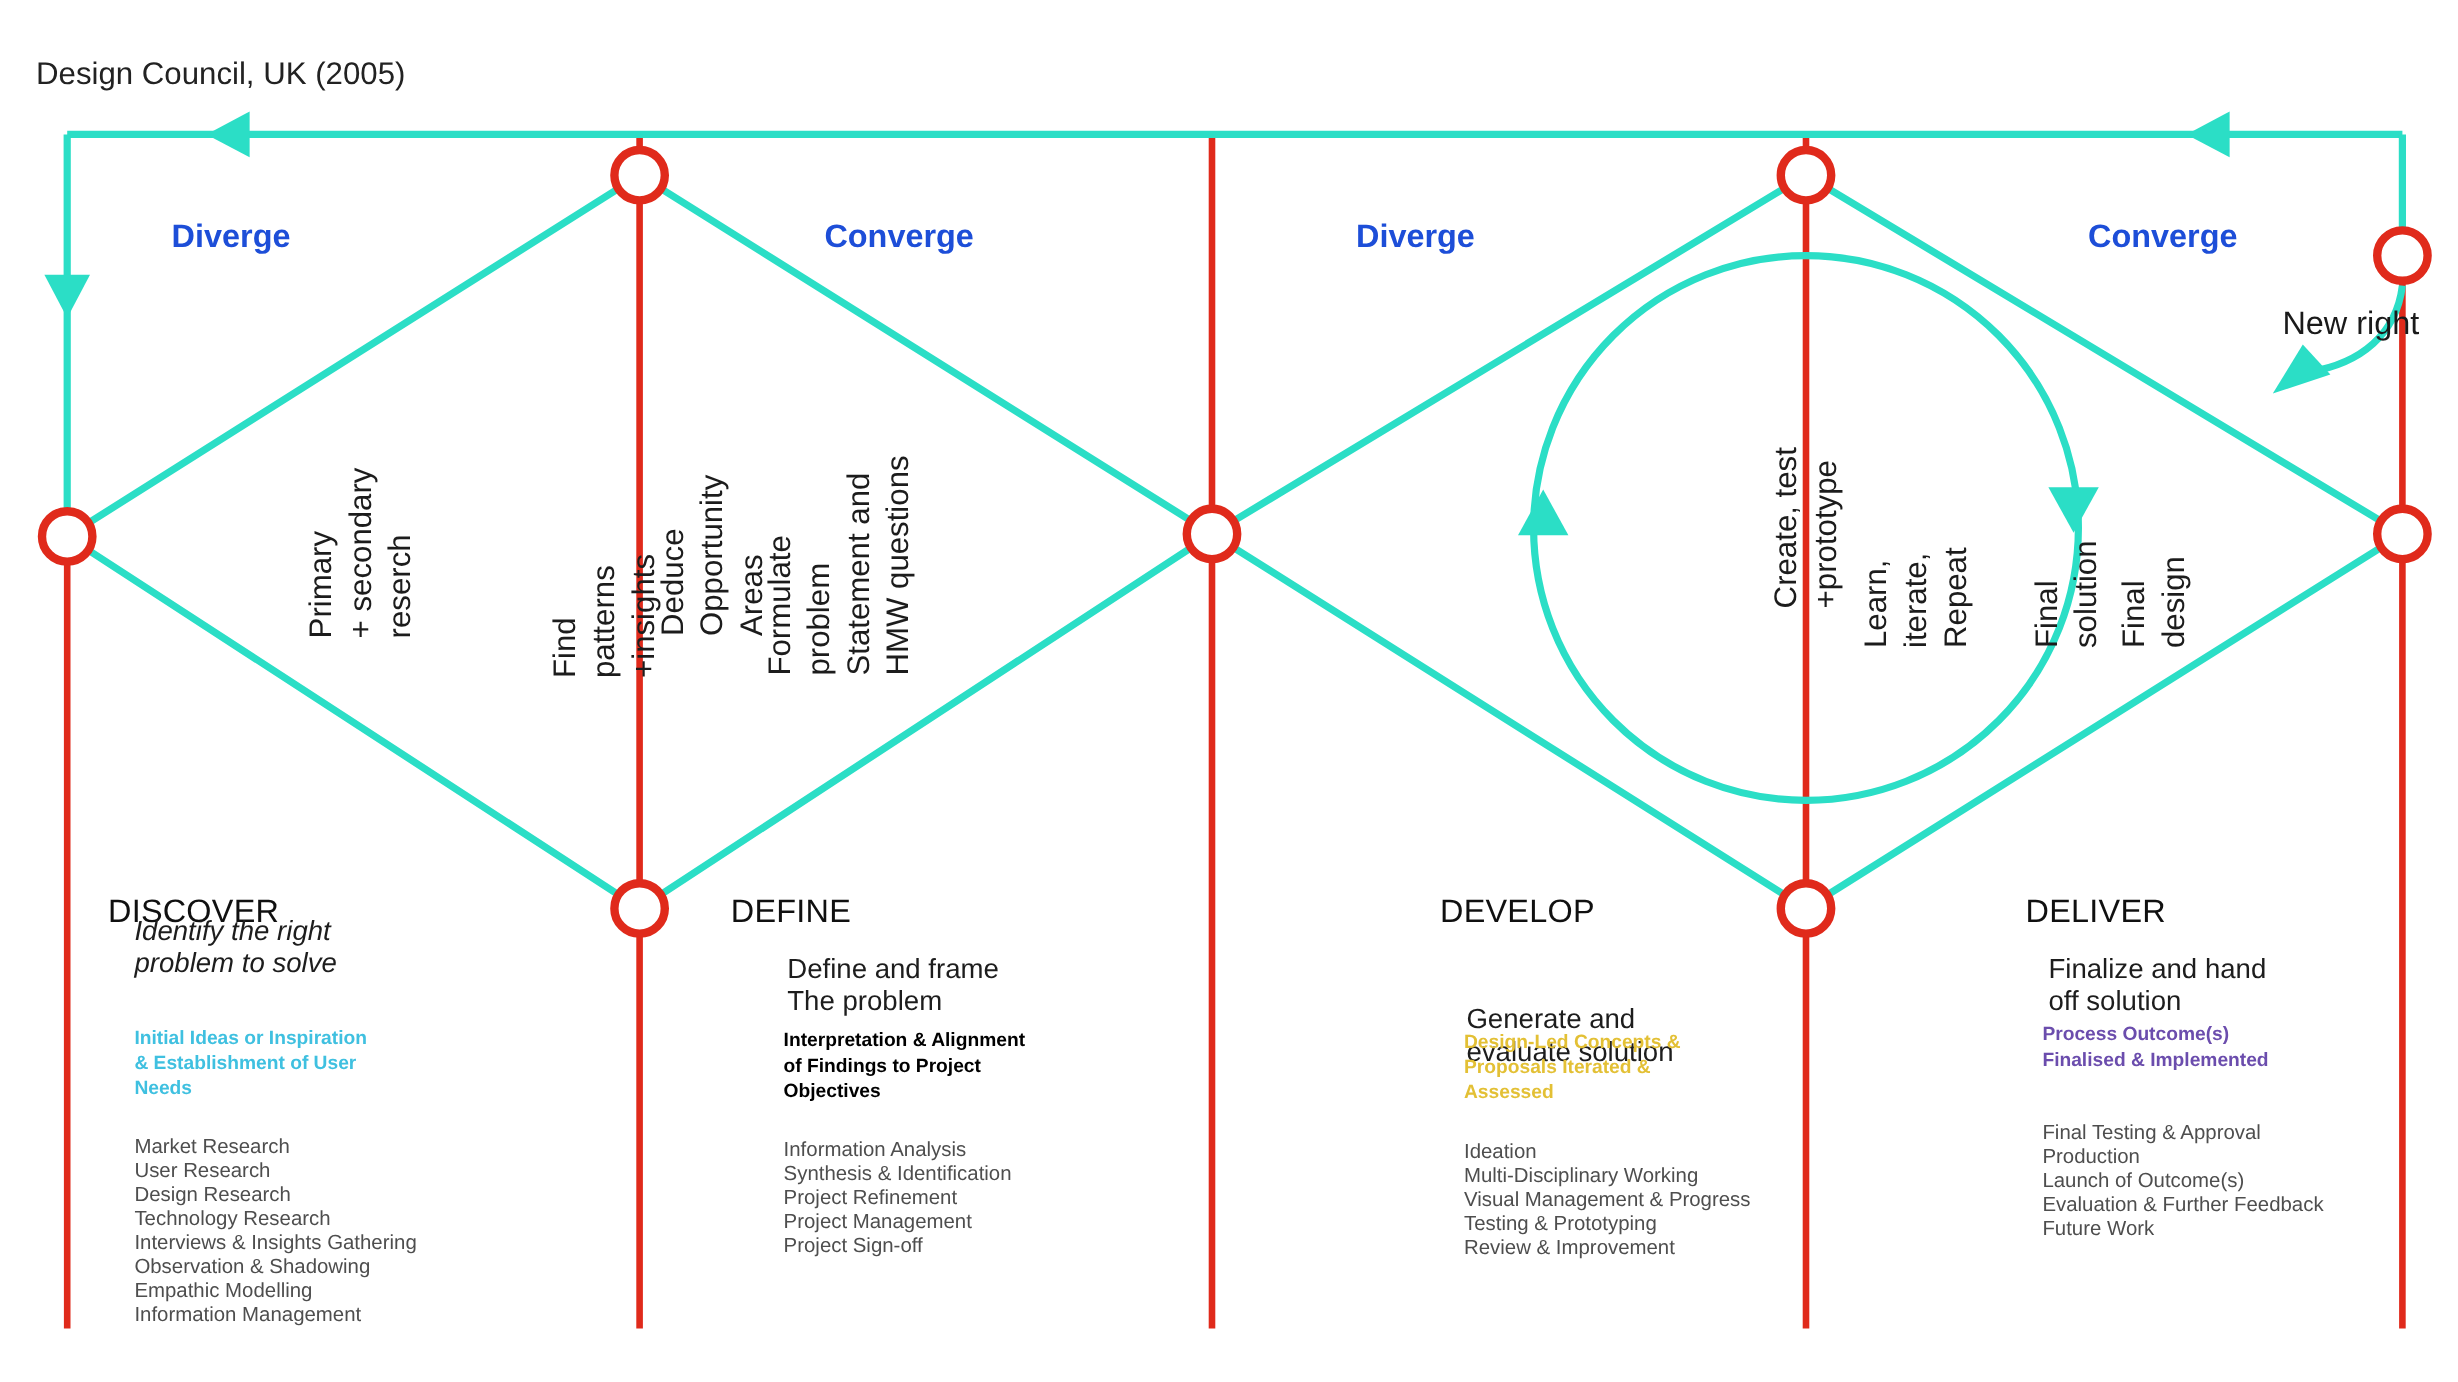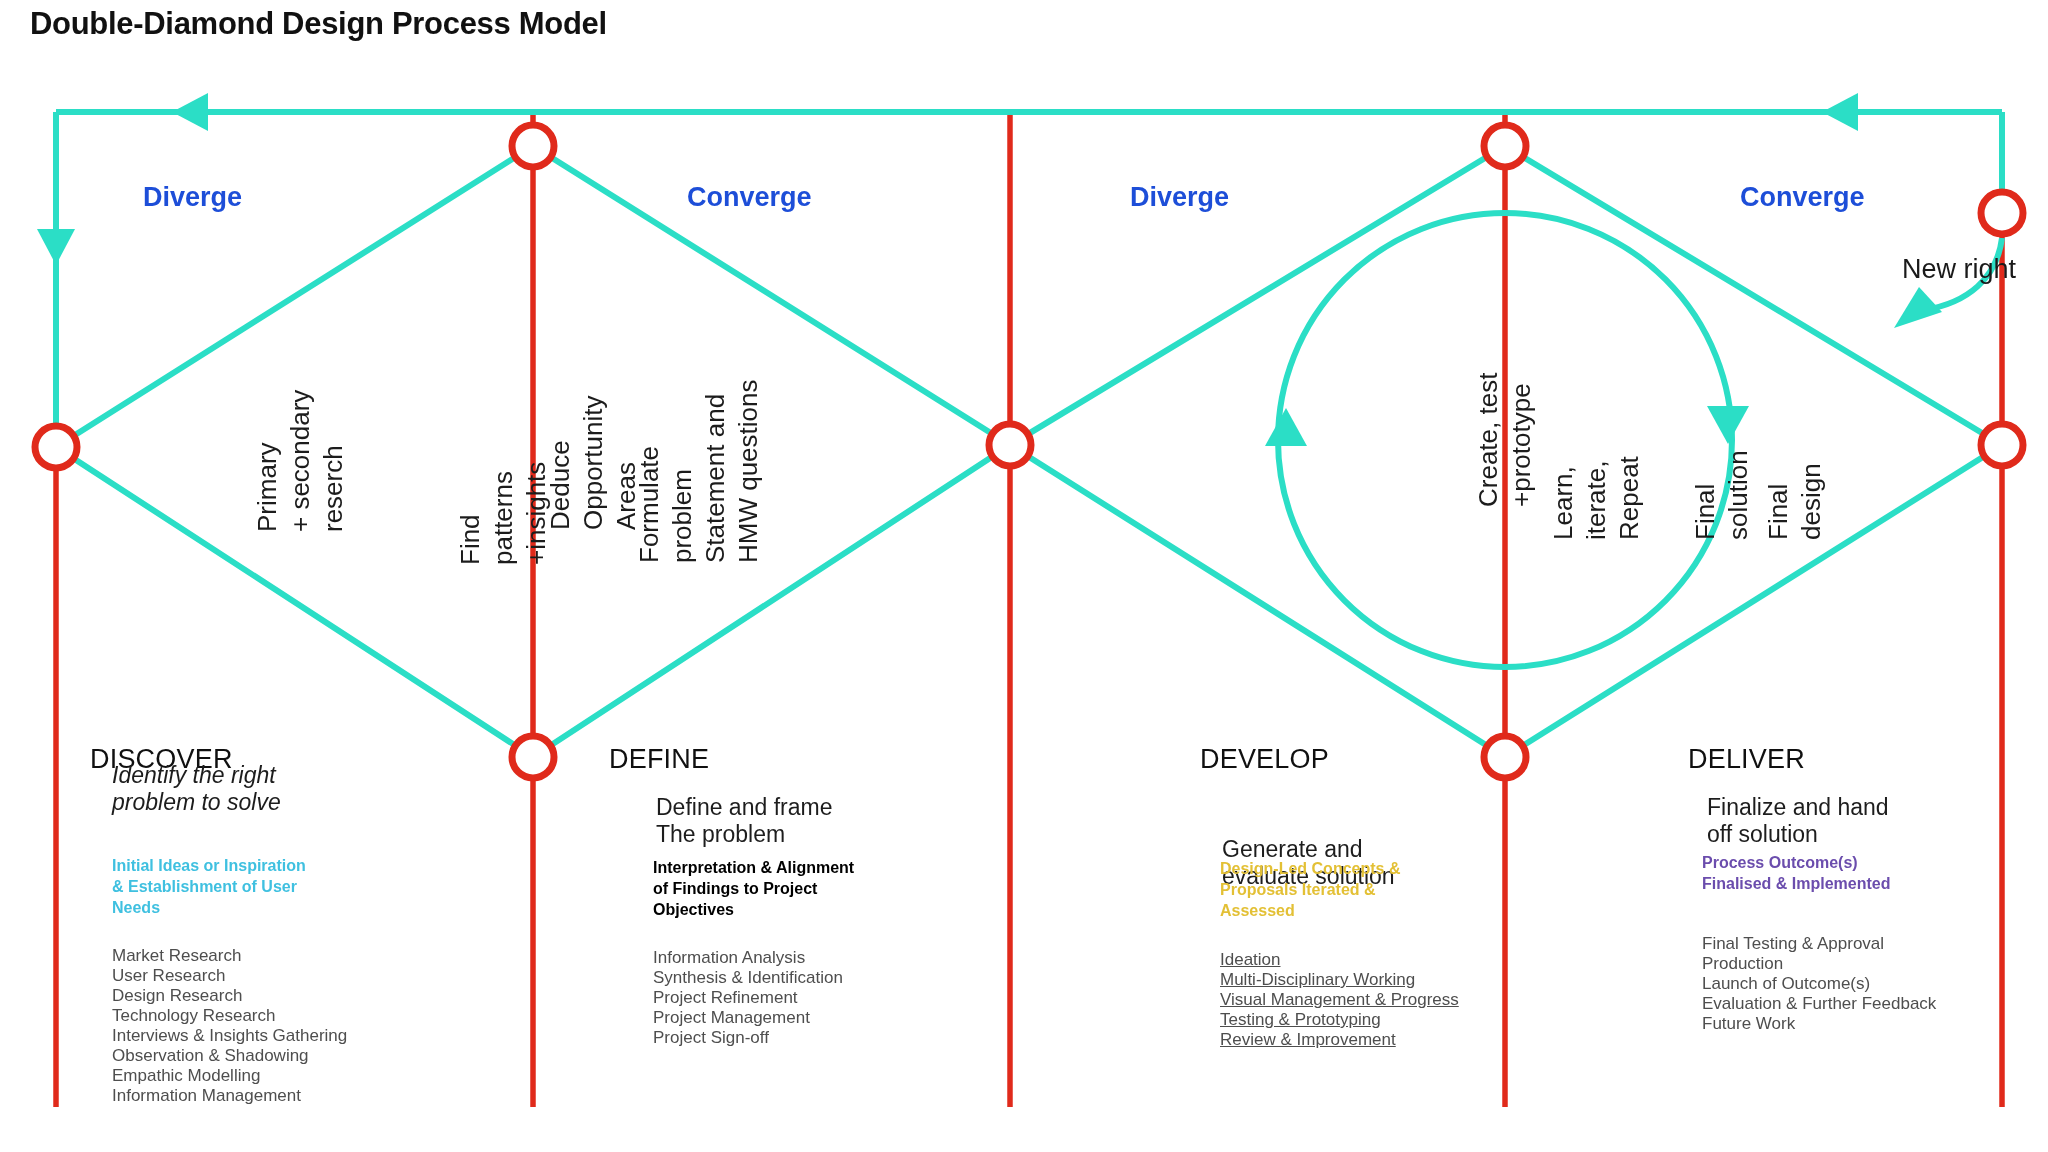--- a/index.html
+++ b/index.html
@@ -58,21 +58,21 @@
       <circle cx="533" cy="146" r="21"></circle>
       <circle cx="533" cy="757" r="21"></circle>
       <circle cx="1010" cy="445" r="21"></circle>
       <circle cx="1505" cy="146" r="21"></circle>
       <circle cx="1505" cy="757" r="21"></circle>
       <circle cx="2002" cy="213" r="21"></circle>
       <circle cx="2002" cy="445" r="21"></circle>
     </g>
   </svg>
 
-  <div class="abs title" style="left:30px;top:6px;">Double-Diamond Design Process Model</div>
+  <div class="abs subtitle" style="left:30px;top:46px;">Design Council, UK (2005)</div>
 
   <div class="abs phase" style="left:143px;top:182px;">Diverge</div>
   <div class="abs phase" style="left:687px;top:182px;">Converge</div>
   <div class="abs phase" style="left:1130px;top:182px;">Diverge</div>
   <div class="abs phase" style="left:1740px;top:182px;">Converge</div>
 
   <div class="abs newidea" style="left:1902px;top:254px;">New right</div>
 
   <div class="abs vlabel" style="left:350px;top:433px;width:150px;">Primary
 + secondary
@@ -123,21 +123,21 @@
 Project Sign-off</div>
   </div>
 
   <div>
     <div class="abs sec-head" style="left:1200px;top:744px;">DEVELOP</div>
     <div class="abs sec-body" style="left:1222px;top:836px;">Generate and
 evaluate solution</div>
     <div class="abs sec-hl" style="left: 1220px; top: 858px; color: rgb(227, 192, 53);">Design-Led Concepts &amp;
 Proposals Iterated &amp;
 Assessed</div>
-    <div class="abs sec-list" style="left:1220px;top:950px;text-decoration:underline;">Ideation
+    <div class="abs sec-list" style="left:1220px;top:950px;">Ideation
 Multi-Disciplinary Working
 Visual Management &amp; Progress
 Testing &amp; Prototyping
 Review &amp; Improvement</div>
   </div>
 
   <div>
     <div class="abs sec-head" style="left:1688px;top:744px;">DELIVER</div>
     <div class="abs sec-body" style="left:1707px;top:794px;">Finalize and hand
 off solution</div>

